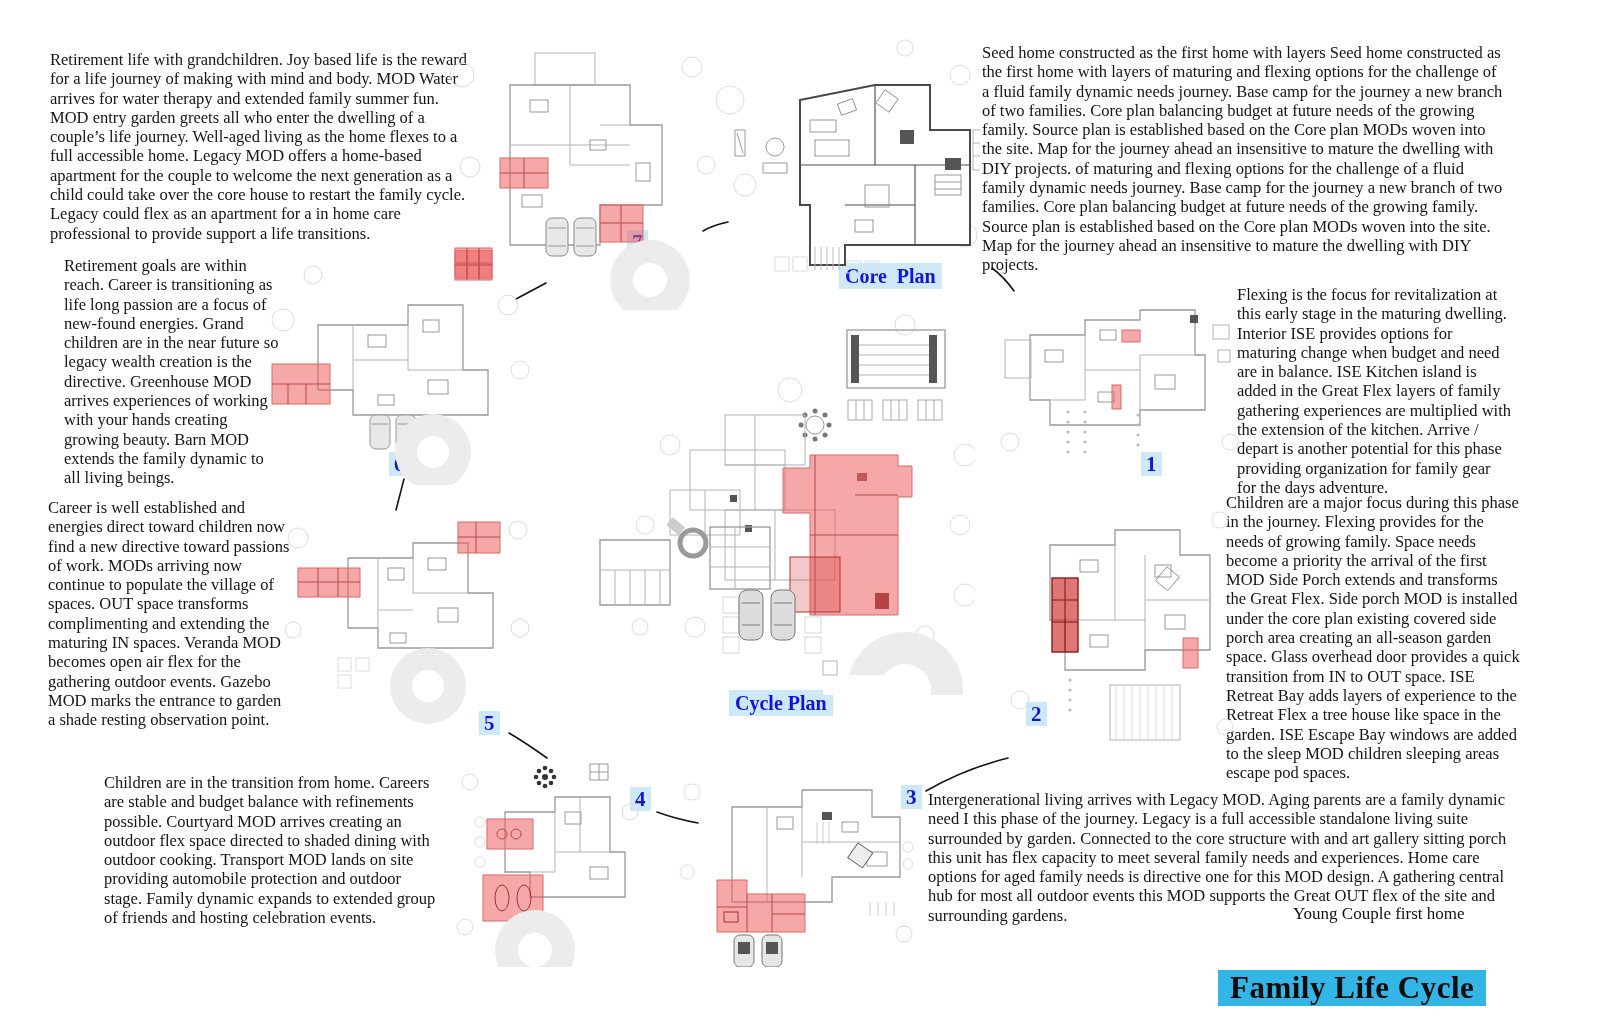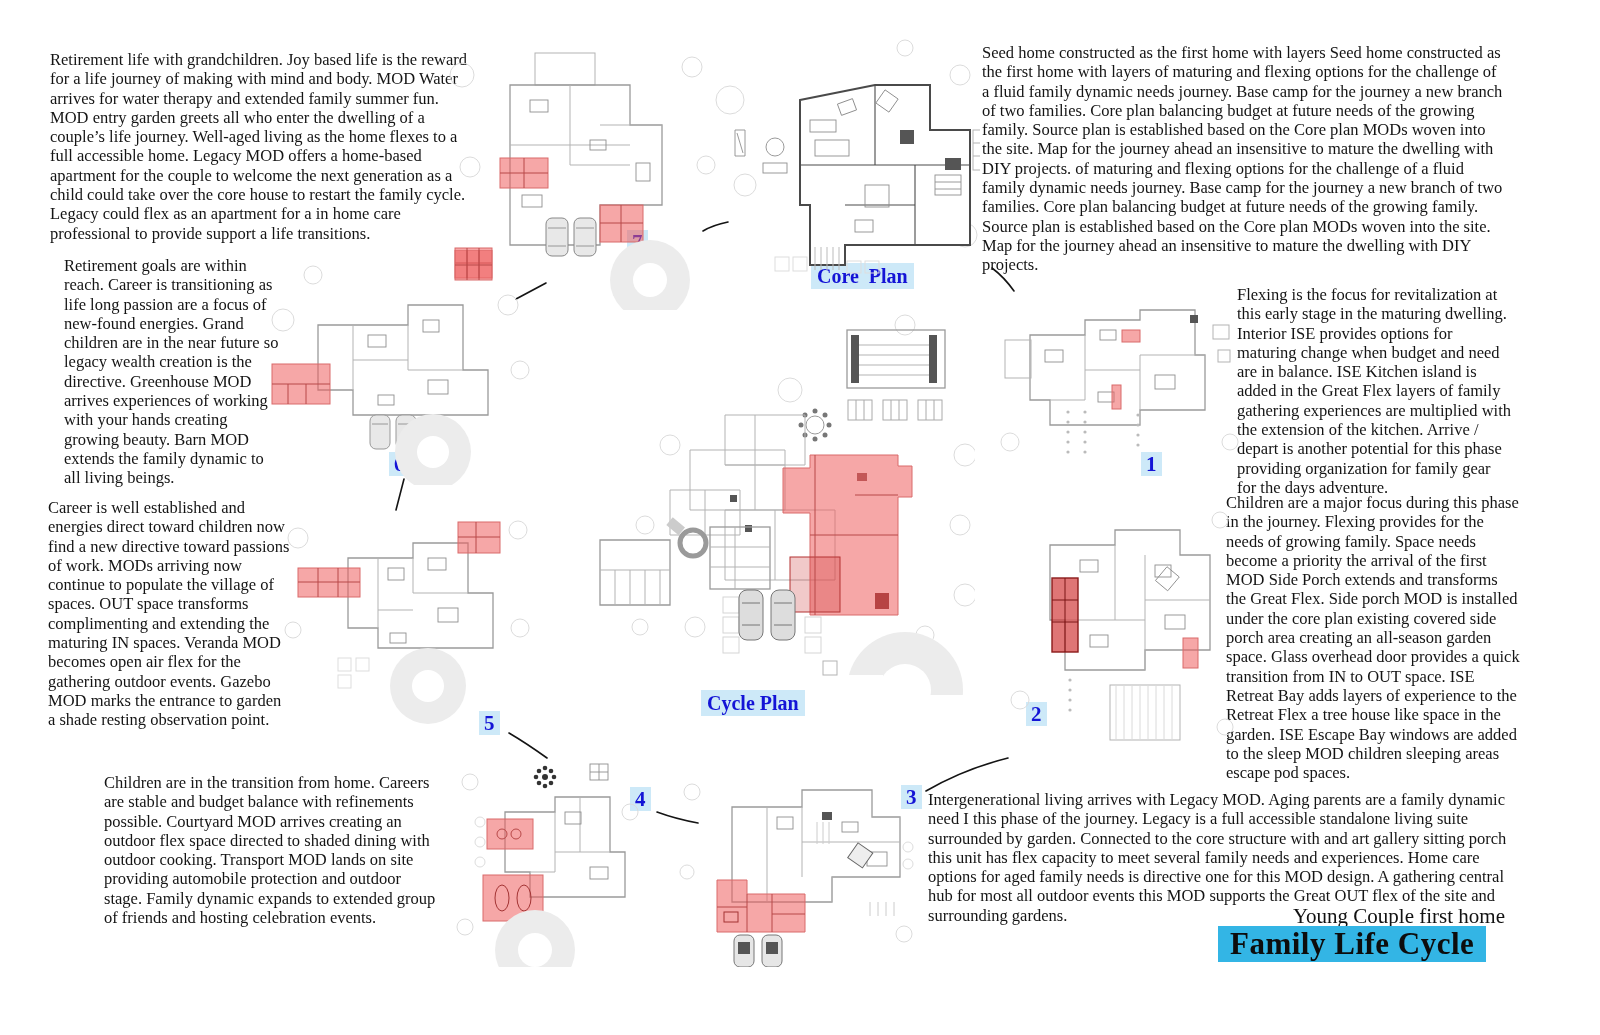--- a/index.html
+++ b/index.html
@@ -7,26 +7,26 @@
     position:relative;width:1600px;height:1035px;background:#ffffff;overflow:hidden;
     font-family:"Liberation Serif","DejaVu Serif",serif;color:#1a1a1a;padding-left:40px;
   }
   .para{position:absolute;font-size:16.5px;line-height:19.3px;color:#141414;text-align:left;}
   .badge{
     position:absolute;font-weight:bold;font-size:21px;color:#1414d6;
     background:#cde9f8;padding:0 5px;line-height:24px;
   }
   .plan-label{
     position:absolute;font-weight:bold;font-size:20px;color:#1414d6;
-    background:#cde9f8;padding:1px 6px;white-space:pre;line-height:24px;
+    background:#cde9f8;padding:1px 6px;white-space:pre;line-height:24px;margin-left:28px;
   }
-  .subtitle{position:absolute;font-size:21px;color:#111;}
+  .subtitle{position:absolute;font-size:17px;color:#111;}
   .main-title{
     position:absolute;font-weight:bold;font-size:31px;color:#0d0d0d;
-    background:#33b5e5;padding:0 12px;line-height:36px;letter-spacing:.5px;
+    background:#33b5e5;padding:0 12px;line-height:36px;letter-spacing:.5px;margin-top:44px;
   }
   svg{position:absolute;overflow:hidden;}
   .pl{stroke:#b3b3b3;fill:none;stroke-width:1;}
   .pl2{stroke:#9a9a9a;fill:none;stroke-width:1.3;}
   .wall{stroke:#4a4a4a;fill:#ffffff;stroke-width:2;}
   .iw{stroke:#4a4a4a;fill:none;stroke-width:1.1;}
   .fur{stroke:#8f8f8f;fill:none;stroke-width:.9;}
   .tree{stroke:#dcdcdc;fill:none;stroke-width:1;}
   .stip{fill:#ececec;stroke:none;}
   .mod{fill:rgba(238,95,95,0.55);stroke:#d96a6a;stroke-width:1;}

